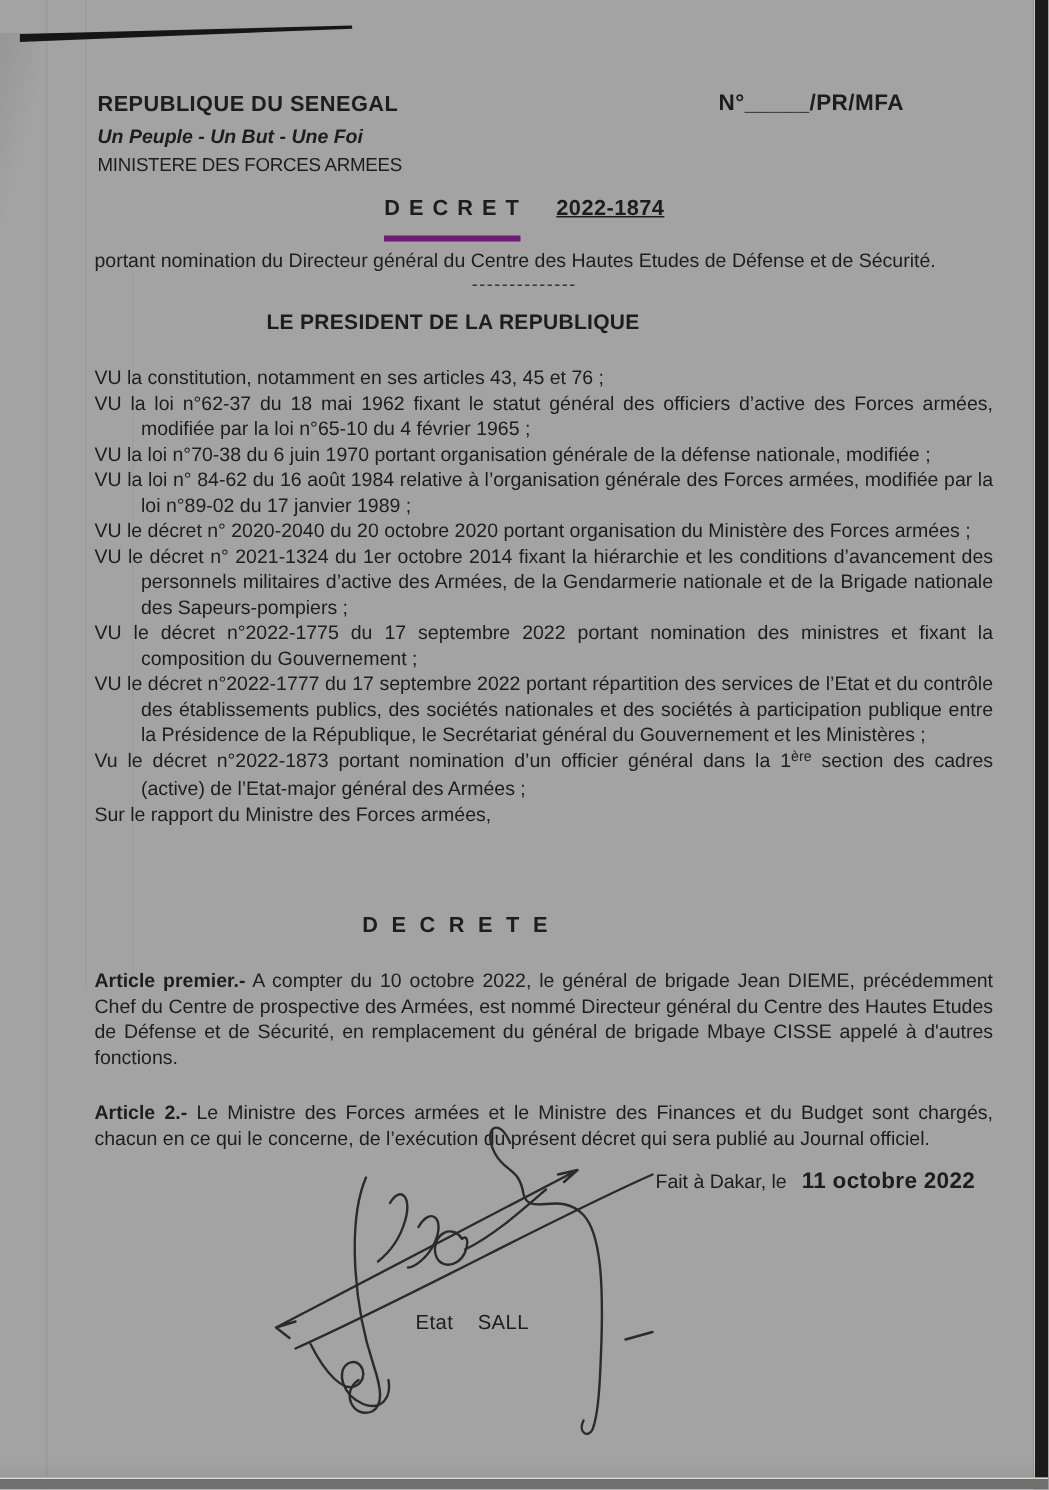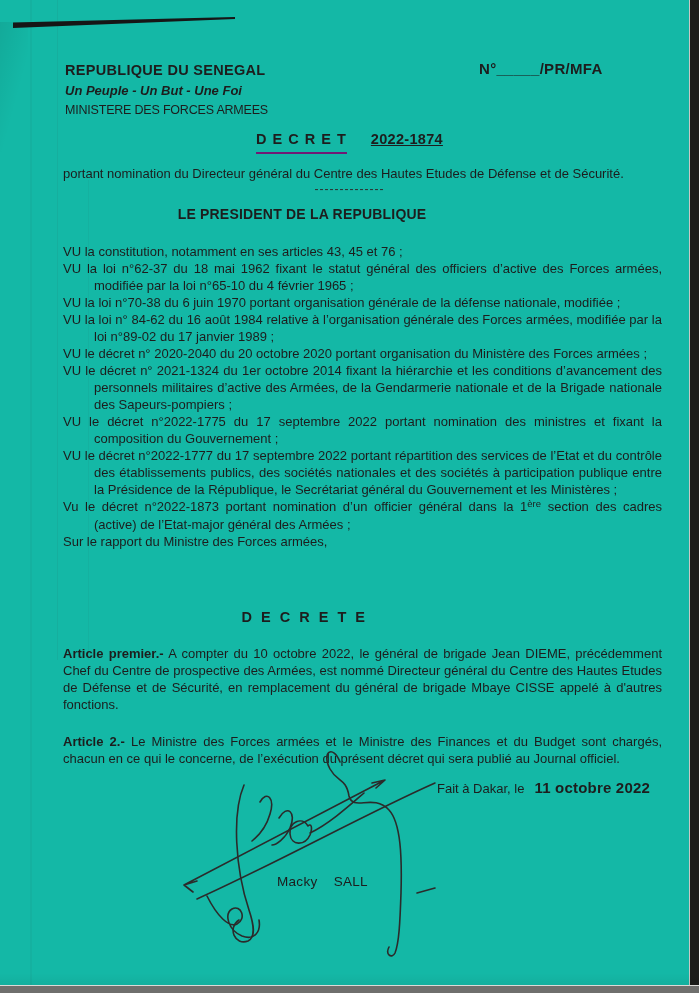--- a/index.html
+++ b/index.html
@@ -1,19 +1,19 @@
 <!DOCTYPE html>
 <html lang="fr"><head>
 <meta charset="utf-8">
 <style>
   html,body { margin:0; padding:0; }
   body { width:699px; height:993px; background:#e9e8e5; }
   .page {
     position:relative; width:699px; height:993px; overflow:hidden;
-    background:#14b8a6;
+    background:#a3a3a3;
     font-family:"Liberation Sans", sans-serif;
     color:#1d1d1d;
     font-size:13px; line-height:17px;
   }
   .abs { position:absolute; }
 
   
   .edge-top { left:13px; top:16px; width:222px; height:12px; background:#161616;
               clip-path:polygon(0 55%, 100% 8%, 100% 26%, 0 100%); }
   .edge-right { right:0; top:0; width:9px; height:100%; background:#1c1c1a;
@@ -30,21 +30,21 @@
 
   
   .letterhead { left:65px; top:62px; }
   .republic { font-size:14.5px; font-weight:bold; letter-spacing:.3px; }
   .motto    { font-size:13px; font-weight:bold; font-style:italic; margin-top:3px; }
   .ministry { font-size:12.5px; margin-top:3px; letter-spacing:-0.2px; }
   .doc-number { left:479px; top:60px; font-weight:bold; font-size:15px; letter-spacing:.3px; }
 
   
   .decree-title { left:0; right:0; top:131px; text-align:center; font-weight:bold; font-size:14.5px; }
-  .decree-word { border-bottom:2px solid #701a75; padding-bottom:5px; letter-spacing:1px; }
+  .decree-word { border-bottom:4px solid #701a75; padding-bottom:10px; letter-spacing:1px; }
   .decree-num  { margin-left:24px; letter-spacing:.3px;text-decoration:underline; }
   .subject { left:63px; width:597px; top:165px; font-size:13px; }
   .separator { left:0; right:0; top:181px; text-align:center; font-size:12px;
                letter-spacing:1px; color:#2e2e2e; }
   .president-heading { left:0; right:95px; top:206px; text-align:center; font-weight:bold;
                        font-size:14px; letter-spacing:.2px; }
 
   
   .visas { left:63px; width:599px; top:243px; text-align:justify; }
   .visa  { margin:0; padding-left:31px; text-indent:-31px; }
@@ -125,15 +125,15 @@
     <path d="M 70,161 C 150,125 240,75 308,45"></path>
     <path d="M 117,47 C 105,75 108,130 122,172 C 127,187 129,199 121,203 C 108,208 100,190 112,182"></path>
     <path d="M 133,64 C 140,52 148,60 143,76 C 139,90 130,99 125,103"></path>
     <path d="M 152,80 C 160,66 170,74 163,90 C 158,101 149,107 145,107"></path>
     <path d="M 181,88 C 175,78 162,84 163,96 C 164,108 178,108 183,97 C 186,89 184,85 181,88 M 183,95 C 202,86 222,68 237,55"></path>
     <path d="M 213,24 C 206,6 194,14 203,31 C 210,44 219,40 222,58 C 226,74 246,55 262,72 C 274,85 275,120 274,155 C 273,185 272,205 268,215 C 265,221 258,217 262,209"></path>
     <path d="M 80,158 C 90,178 102,190 110,186 C 120,181 114,166 105,171 C 97,176 101,192 115,198 C 128,203 134,193 132,182"></path>
     <path d="M 290,155 L 308,150"></path>
   </svg>
 
-  <div class="abs signatory">Macky    SALL</div>
+  <div class="abs signatory">Etat    SALL</div>
 
 </div>
 
 </body></html>

